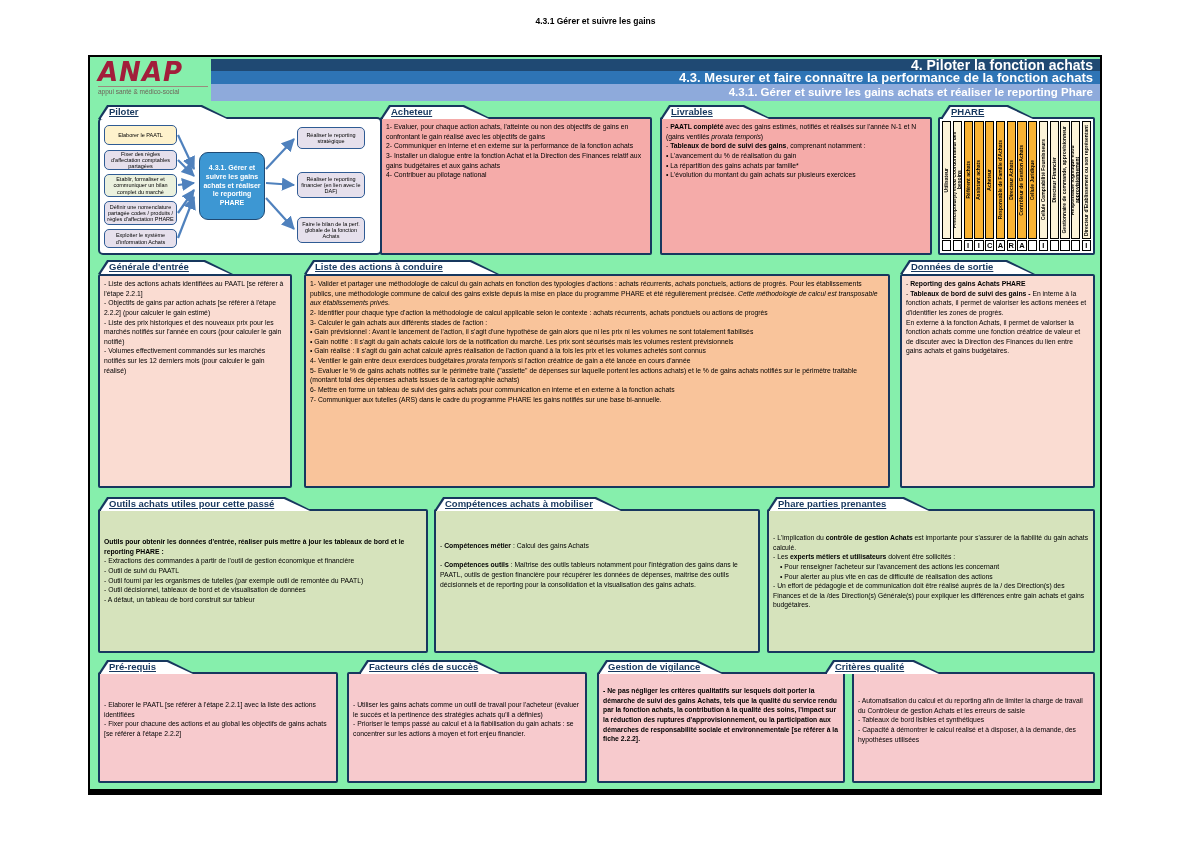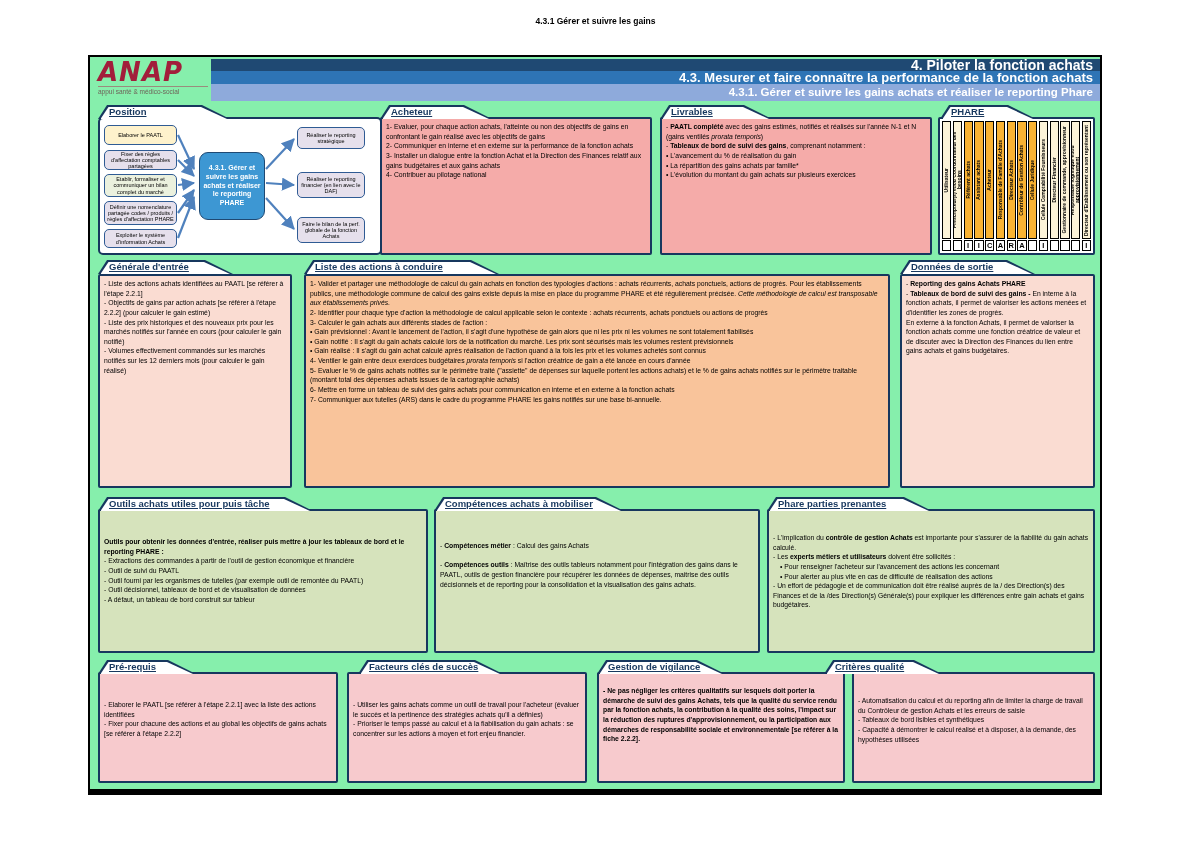--- a/index.html
+++ b/index.html
@@ -85,21 +85,21 @@
     <div class="logo-text">ANAP</div>
     <div class="logo-rule"></div>
     <div class="logo-tag">appui santé &amp; médico-social</div>
   </div>
   <div id="bar1" class="hbar">4. Piloter la fonction achats</div>
   <div id="bar2" class="hbar">4.3. Mesurer et faire connaître la performance de la fonction achats</div>
   <div id="bar3" class="hbar">4.3.1. Gérer et suivre les gains achats et réaliser le reporting Phare</div>
 
   <div class="tab" style="left:8px;top:48px;width:132px;">
     <div class="tab-shape"></div>
-    <span class="tab-label">Position</span>
+    <span class="tab-label">Piloter</span>
   </div>
   <div class="tab" style="left:290px;top:48px;width:112px;">
     <div class="tab-shape"></div>
     <span class="tab-label">Acheteur</span>
   </div>
   <div class="tab" style="left:570px;top:48px;width:112px;">
     <div class="tab-shape"></div>
     <span class="tab-label">Livrables</span>
   </div>
   <div class="tab" style="left:850px;top:48px;width:96px;">
@@ -294,21 +294,21 @@
   <div class="panel peach" style="left:810px;top:217px;width:195px;height:214px;">
     <div class="content">
         <div class="tl"><span>- </span><span class="b">Reporting des gains Achats PHARE</span></div>
         <div class="tl"><span>- </span><span class="b">Tableaux de bord de suivi des gains -</span><span> En interne à la fonction achats, il permet de valoriser les actions menées et d'identifier les zones de progrès.</span></div>
         <div class="tl">En externe à la fonction Achats, il permet de valoriser la fonction achats comme une fonction créatrice de valeur et de discuter avec la Direction des Finances du lien entre gains achats et gains budgétaires.</div>
       </div>
   </div>
 
   <div class="tab" style="left:8px;top:440px;width:215px;">
     <div class="tab-shape"></div>
-    <span class="tab-label">Outils achats utiles pour puis tâche</span>
+    <span class="tab-label">Outils achats utiles pour cette passé</span>
   </div>
   <div class="tab" style="left:344px;top:440px;width:190px;">
     <div class="tab-shape"></div>
     <span class="tab-label">Compétences achats à mobiliser</span>
   </div>
   <div class="tab" style="left:677px;top:440px;width:165px;">
     <div class="tab-shape"></div>
     <span class="tab-label">Phare parties prenantes</span>
   </div>
 

